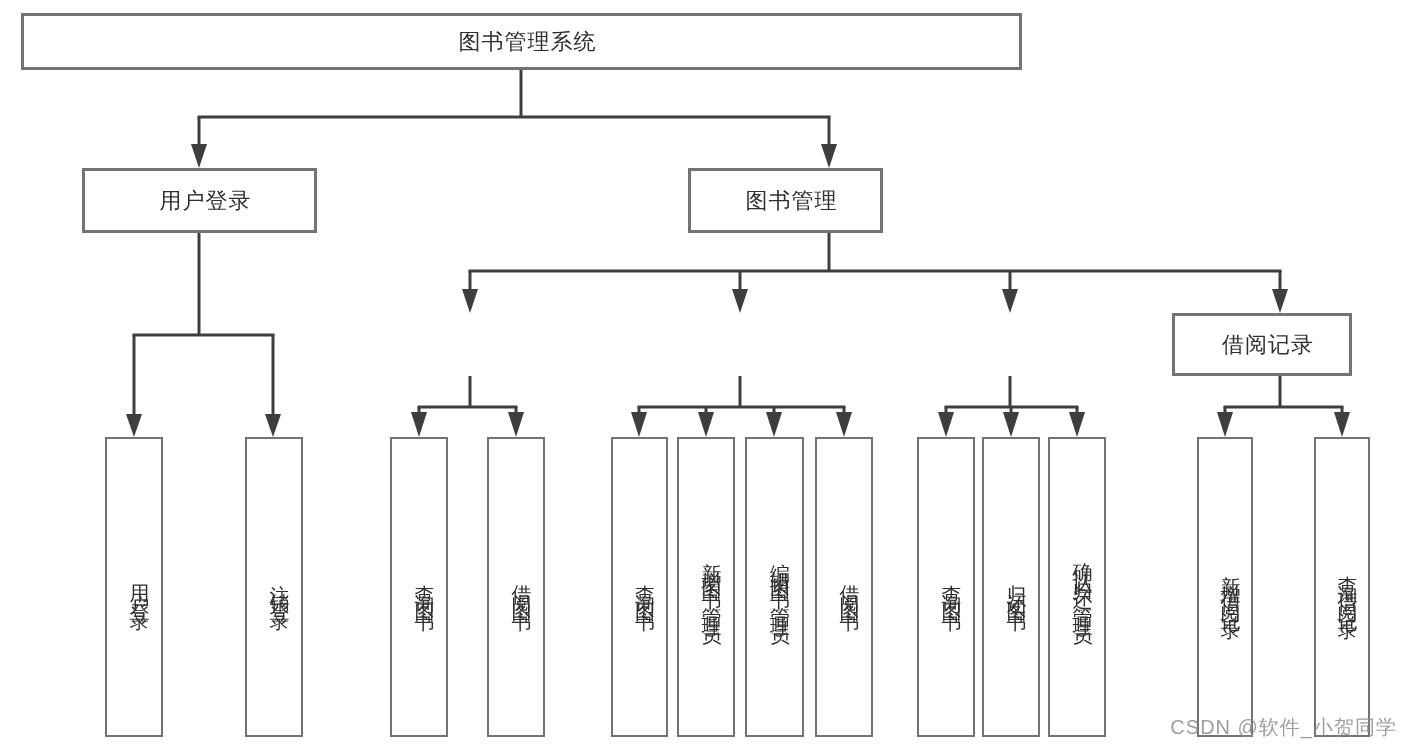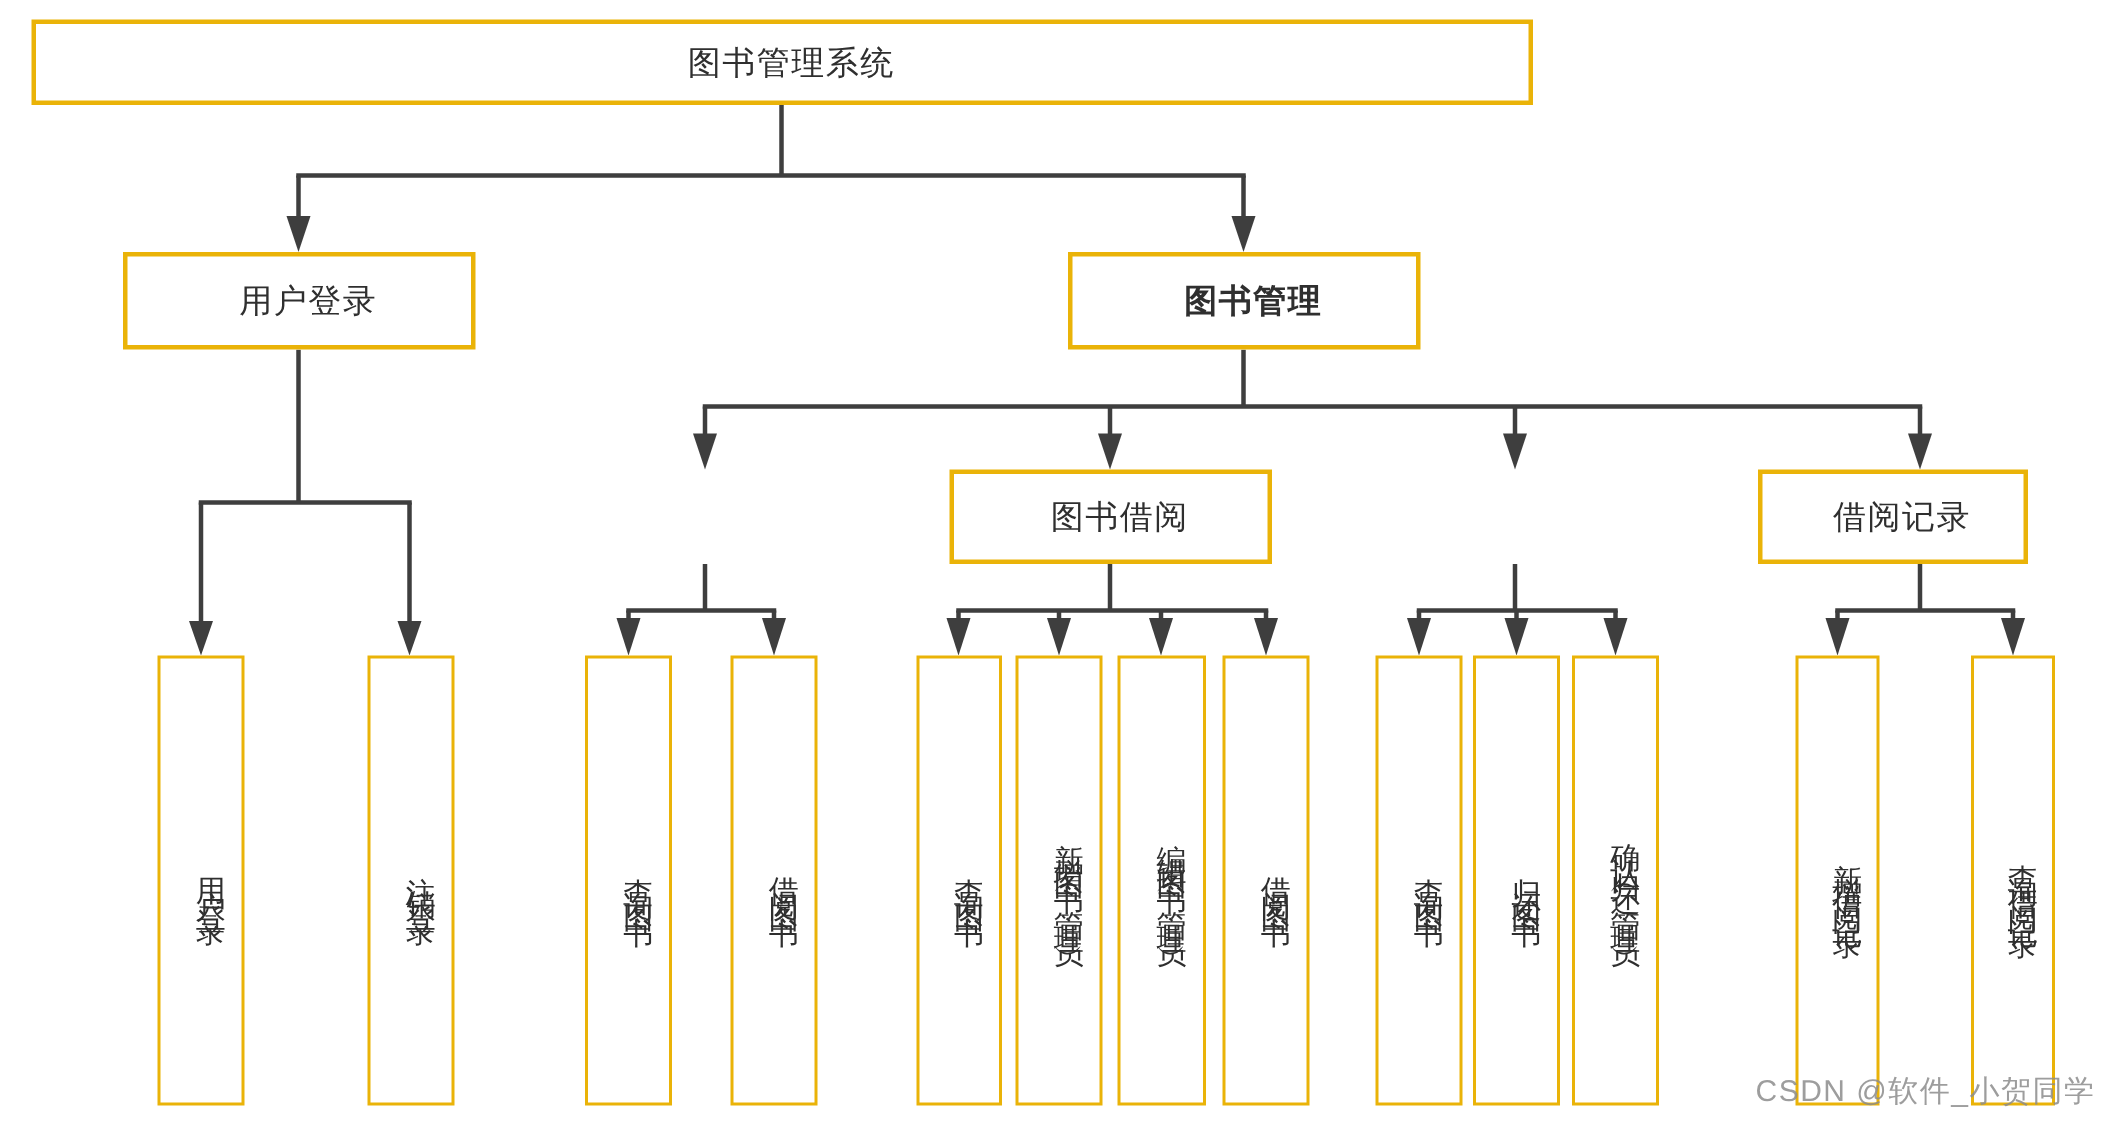--- a/index.html
+++ b/index.html
@@ -18,21 +18,21 @@
   }
   #wires {
     position: absolute;
     left: 0; top: 0;
     width: 1405px;
     height: 747px;
   }
   .node {
     position: absolute;
     box-sizing: border-box;
-    border: 3px solid #eab308;
+    border: 3px solid #737373;
     background: #ffffff;
     display: flex;
     align-items: center;
     justify-content: center;
     text-align: center;
     padding-left: 12px;
   }
   .h-node {
     font-size: 22px;
     letter-spacing: 1px;
@@ -137,27 +137,24 @@
     <polygon class="arrowhead" points="1334,412 1350,412 1342,437"></polygon>
   </svg>
 
   <div class="node h-node" style="left:21px; top:13px; width:1001px; height:57px;">
     <span>图书管理系统</span>
   </div>
 
   <div class="node h-node" style="left:82px; top:168px; width:235px; height:65px;">
     <span>用户登录</span>
   </div>
-  <div class="node h-node" style="left:712px; top:168px; width:235px; height:65px;font-weight:bold;">
+  <div class="node h-node" style="left:688px; top:168px; width:195px; height:65px;">
     <span>图书管理</span>
   </div>
 
-  <div class="node h-node" style="left:633px; top:313px; width:215px; height:63px;">
-    <span>图书借阅</span>
-  </div>
   <div class="node h-node" style="left:1172px; top:313px; width:180px; height:63px;">
     <span>借阅记录</span>
   </div>
 
   <div class="node leaf" style="left:105px; width:58px;">
     <span class="vtext">用户登录</span>
   </div>
   <div class="node leaf" style="left:245px; width:58px;">
     <span class="vtext">注销登录</span>
   </div>

